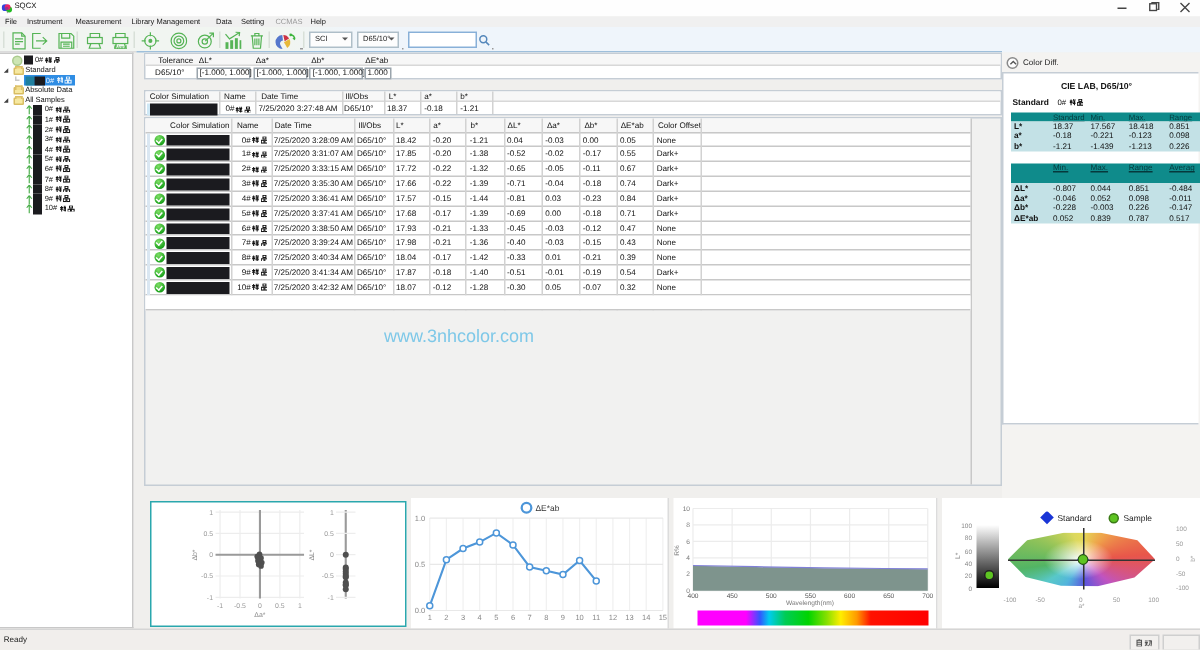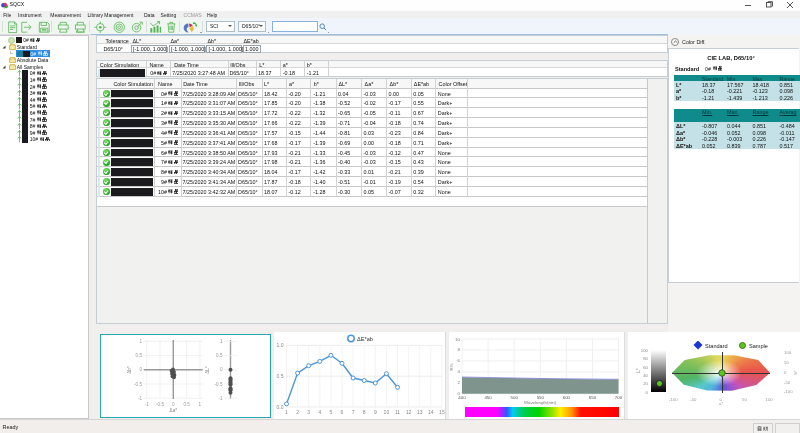--- a/index.html
+++ b/index.html
@@ -806,20 +806,21 @@
       <div class="gridv" style="left:188.7px;top:0;height:127.6px"></div>
       <div class="gridv" style="left:213.2px;top:0;height:127.6px"></div>
       <div class="gridv" style="left:239.2px;top:0;height:127.6px"></div>
       <div class="gridv" style="left:263.7px;top:0;height:127.6px"></div>
       <div class="gridv" style="left:288.7px;top:0;height:127.6px"></div>
       <div class="gridv" style="left:313.6px;top:0;height:127.6px"></div>
       <div class="gridv" style="left:338.1px;top:0;height:127.6px"></div>
       <div class="gridv" style="left:369.6px;top:0;height:127.6px"></div>
       <div class="gridv" style="left:550.3px;top:0;height:244px;background:#c8c8c8"></div>
       <div class="abs" style="left:0;top:117.73px;width:550.3px;height:9.83px;background:#fff;border-bottom:1px solid #c8c8c8"></div>
+      <span class="abs" style="left:159px;top:138px;font-size:12px;color:#7ec8e8">www.3nhcolor.com</span>
     </div>
 <div class="abs" style="left:668px;top:35px;width:132px;height:384px;background:#f4f3f1">
       <span class="abs" style="left:3px;top:2.5px;width:8.4px;height:8.4px;border-radius:50%;border:1px solid #8a8a8a;background:#fdfdfd"></span>
       <svg class="abs" style="left:5px;top:5px" width="5" height="4" viewBox="0 0 5 4" fill="none" stroke="#555" stroke-width="0.9">
         <path d="M0.6 2.8 L2.5 1 L4.4 2.8"></path>
       </svg>
       <span class="abs" style="left:14px;top:4px;font-size:5.4px;color:#222">Color Diff.</span>
       <div class="abs" style="left:0px;top:13px;width:131px;height:235px;background:#fff;border:1px solid #c5cdd5;border-right:none">
         <span class="abs" style="left:0;top:6px;width:124px;text-align:center;font-size:5.8px;font-weight:bold;color:#111">CIE LAB, D65/10°</span>
         <span class="abs" style="left:6px;top:16.5px;font-size:5.6px;font-weight:bold;color:#111">Standard</span>

